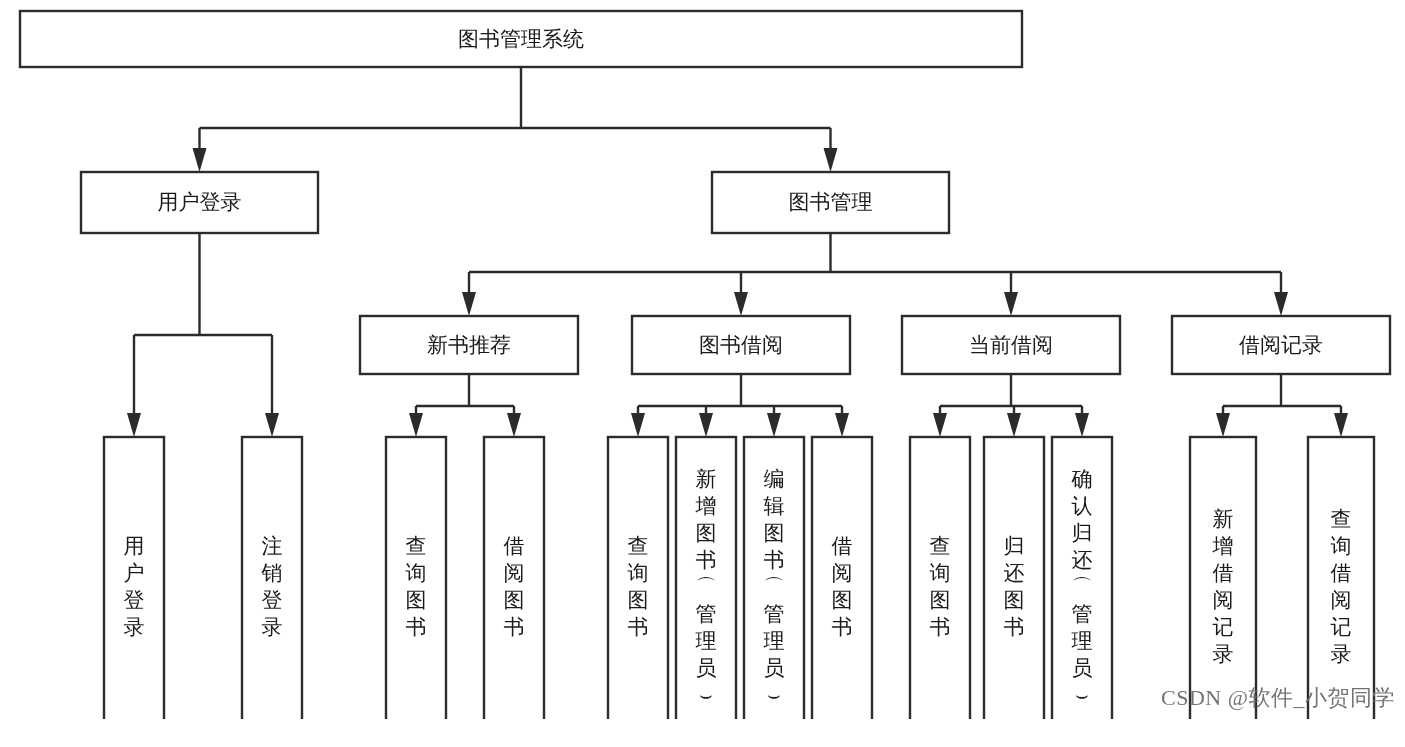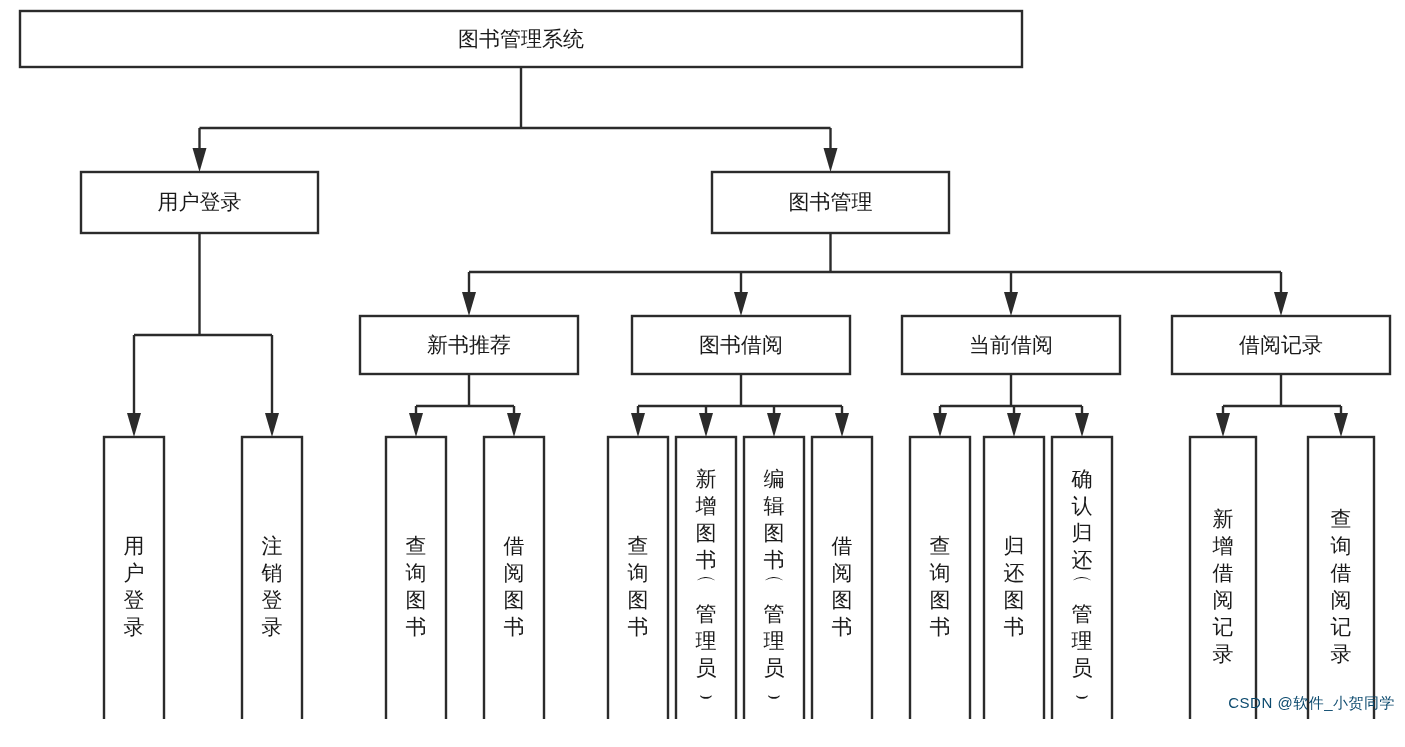--- a/index.html
+++ b/index.html
@@ -50,23 +50,23 @@
     stroke-linecap: butt;
   }
   .arrow-head {
     fill: #2b2b2b;
     stroke: none;
   }
   .watermark {
     position: absolute;
     right: 10px;
     bottom: 6px;
-    font-family: Liberation Sans, sans-serif;
-    font-size: 15px;
-    color: #0c4a6e;
+    font-family: Liberation Serif, serif;
+    font-size: 22px;
+    color: #737373;
     white-space: nowrap;
     letter-spacing: 0.5px;
     user-select: none;
   }
 </style>
 </head>
 <body>
 
 <div id="diagram-root">
   <svg class="diagram-canvas" viewBox="0 0 1405 747">

